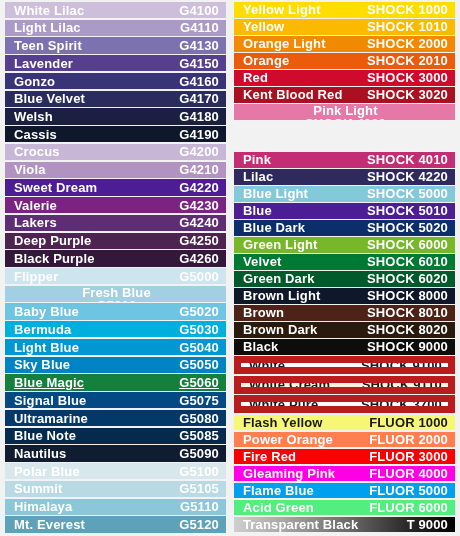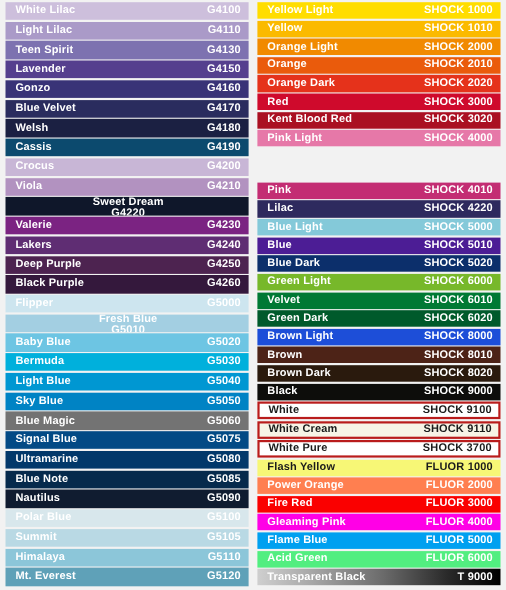--- a/index.html
+++ b/index.html
@@ -34,41 +34,41 @@
   }
   .swatch-row {
     position: relative;
     height: 19.1px;
     margin-bottom: 1.5px;
     box-sizing: border-box;
     display: flex;
     align-items: center;
     justify-content: space-between;
     padding: 0 7px 0 9px;
-    font-size: 10px;
+    font-size: 13px;
     font-weight: bold;
     letter-spacing: 0.15px;
     line-height: 1;
     overflow: hidden;
   }
   .swatch-row .swatch-name {
     white-space: nowrap;
   }
   .swatch-row .swatch-code {
     white-space: nowrap;
     text-align: right;
   }
   .swatch-row.light-text {
     color: #ffffff;
   }
   .swatch-row.dark-text {
     color: #1b1b1b;
   }
   .swatch-row.bordered {
-    border: 2px solid #b91c1c;
+    border: 7px solid #b91c1c;
     padding: 0 6px 0 8px;
   }
 </style>
 </head>
 <body>
 
 <div id="chart">
   <div class="column left" id="col-left">
       <div class="swatch-row light-text" style="background-color: rgb(205, 191, 220);">
         <span class="swatch-name">White Lilac</span>
@@ -91,33 +91,33 @@
         <span class="swatch-code">G4160</span>
       </div>
       <div class="swatch-row light-text" style="background-color: rgb(42, 44, 94);">
         <span class="swatch-name">Blue Velvet</span>
         <span class="swatch-code">G4170</span>
       </div>
       <div class="swatch-row light-text" style="background-color: rgb(27, 32, 66);">
         <span class="swatch-name">Welsh</span>
         <span class="swatch-code">G4180</span>
       </div>
-      <div class="swatch-row light-text" style="background-color: #0c4a6e;">
+      <div class="swatch-row light-text" style="background-color: #0f172a;">
         <span class="swatch-name">Cassis</span>
         <span class="swatch-code">G4190</span>
       </div>
       <div class="swatch-row light-text" style="background-color: rgb(200, 182, 214);">
         <span class="swatch-name">Crocus</span>
         <span class="swatch-code">G4200</span>
       </div>
       <div class="swatch-row light-text" style="background-color: rgb(178, 146, 192);">
         <span class="swatch-name">Viola</span>
         <span class="swatch-code">G4210</span>
       </div>
-      <div class="swatch-row light-text" style="background-color: #0f172a; flex-direction: column;">
+      <div class="swatch-row light-text" style="background-color: #4c1d95;">
         <span class="swatch-name">Sweet Dream</span>
         <span class="swatch-code">G4220</span>
       </div>
       <div class="swatch-row light-text" style="background-color: rgb(123, 35, 130);">
         <span class="swatch-name">Valerie</span>
         <span class="swatch-code">G4230</span>
       </div>
       <div class="swatch-row light-text" style="background-color: rgb(95, 45, 115);">
         <span class="swatch-name">Lakers</span>
         <span class="swatch-code">G4240</span>
@@ -147,21 +147,21 @@
         <span class="swatch-code">G5030</span>
       </div>
       <div class="swatch-row light-text" style="background-color: rgb(0, 151, 210);">
         <span class="swatch-name">Light Blue</span>
         <span class="swatch-code">G5040</span>
       </div>
       <div class="swatch-row light-text" style="background-color: rgb(0, 131, 196);">
         <span class="swatch-name">Sky Blue</span>
         <span class="swatch-code">G5050</span>
       </div>
-      <div class="swatch-row light-text" style="background-color: #737373;">
+      <div class="swatch-row light-text" style="background-color: #15803d; text-decoration: underline;">
         <span class="swatch-name">Blue Magic</span>
         <span class="swatch-code">G5060</span>
       </div>
       <div class="swatch-row light-text" style="background-color: rgb(3, 74, 133);">
         <span class="swatch-name">Signal Blue</span>
         <span class="swatch-code">G5075</span>
       </div>
       <div class="swatch-row light-text" style="background-color: rgb(2, 56, 106);">
         <span class="swatch-name">Ultramarine</span>
         <span class="swatch-code">G5080</span>
@@ -201,33 +201,29 @@
         <span class="swatch-code">SHOCK 1010</span>
       </div>
       <div class="swatch-row light-text" style="background-color: rgb(241, 138, 0);">
         <span class="swatch-name">Orange Light</span>
         <span class="swatch-code">SHOCK 2000</span>
       </div>
       <div class="swatch-row light-text" style="background-color: rgb(234, 91, 12);">
         <span class="swatch-name">Orange</span>
         <span class="swatch-code">SHOCK 2010</span>
       </div>
-      <div class="swatch-row light-text" style="background-color: rgb(229, 50, 27);">
-        <span class="swatch-name">Orange Dark</span>
-        <span class="swatch-code">SHOCK 2020</span>
-      </div>
       <div class="swatch-row light-text" style="background-color: rgb(207, 10, 44);">
         <span class="swatch-name">Red</span>
         <span class="swatch-code">SHOCK 3000</span>
       </div>
       <div class="swatch-row light-text" style="background-color: rgb(170, 16, 34);">
         <span class="swatch-name">Kent Blood Red</span>
         <span class="swatch-code">SHOCK 3020</span>
       </div>
-      <div class="swatch-row light-text" style="background-color: rgb(230, 120, 168);">
+      <div class="swatch-row light-text" style="background-color: rgb(230, 120, 168); flex-direction: column;">
         <span class="swatch-name">Pink Light</span>
         <span class="swatch-code">SHOCK 4000</span>
       </div>
       <div class="swatch-row light-text" style="background-color: rgb(195, 45, 115); margin-top: 31px;">
         <span class="swatch-name">Pink</span>
         <span class="swatch-code">SHOCK 4010</span>
       </div>
       <div class="swatch-row light-text" style="background-color: rgb(46, 42, 94);">
         <span class="swatch-name">Lilac</span>
         <span class="swatch-code">SHOCK 4220</span>
@@ -249,21 +245,21 @@
         <span class="swatch-code">SHOCK 6000</span>
       </div>
       <div class="swatch-row light-text" style="background-color: rgb(0, 121, 52);">
         <span class="swatch-name">Velvet</span>
         <span class="swatch-code">SHOCK 6010</span>
       </div>
       <div class="swatch-row light-text" style="background-color: rgb(0, 90, 43);">
         <span class="swatch-name">Green Dark</span>
         <span class="swatch-code">SHOCK 6020</span>
       </div>
-      <div class="swatch-row light-text" style="background-color: #1d4ed8;">
+      <div class="swatch-row light-text" style="background-color: #0f172a;">
         <span class="swatch-name">Brown Light</span>
         <span class="swatch-code">SHOCK 8000</span>
       </div>
       <div class="swatch-row light-text" style="background-color: rgb(77, 35, 23);">
         <span class="swatch-name">Brown</span>
         <span class="swatch-code">SHOCK 8010</span>
       </div>
       <div class="swatch-row light-text" style="background-color: rgb(42, 26, 13);">
         <span class="swatch-name">Brown Dark</span>
         <span class="swatch-code">SHOCK 8020</span>

